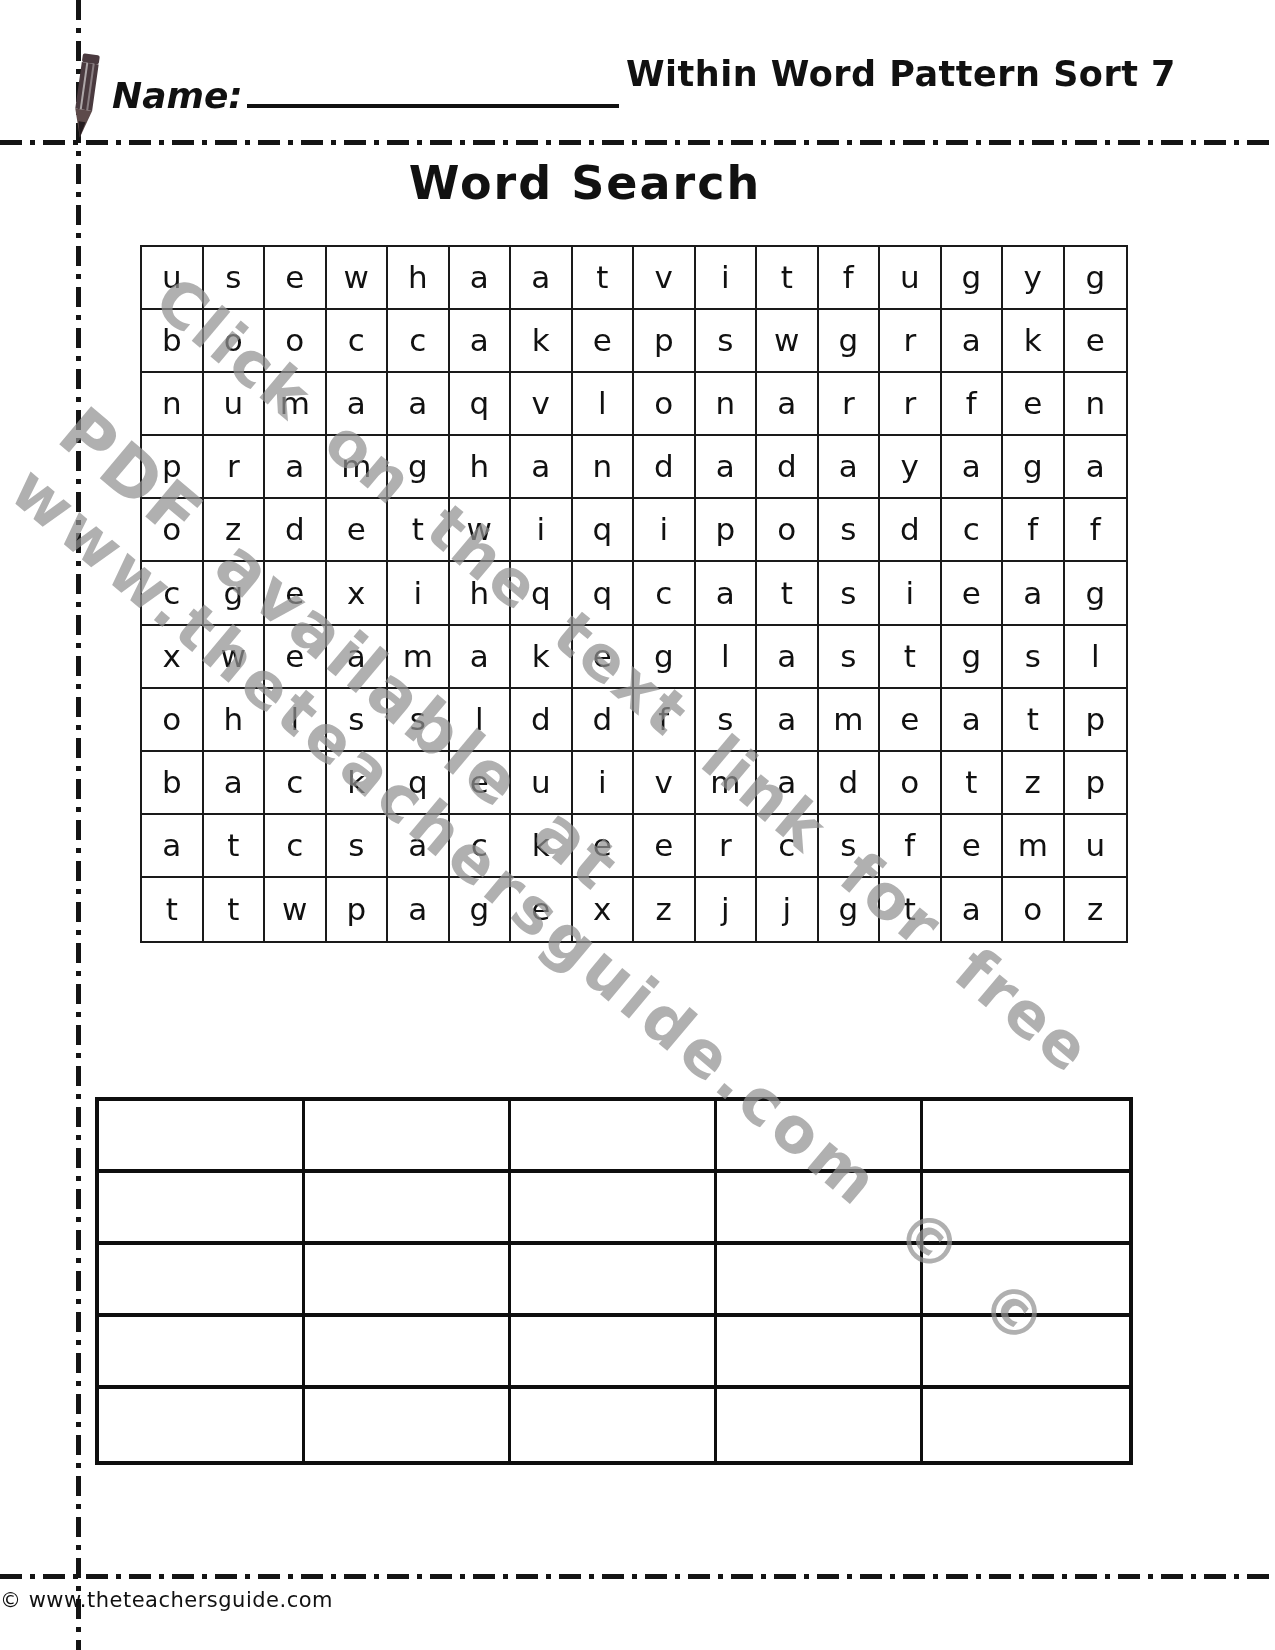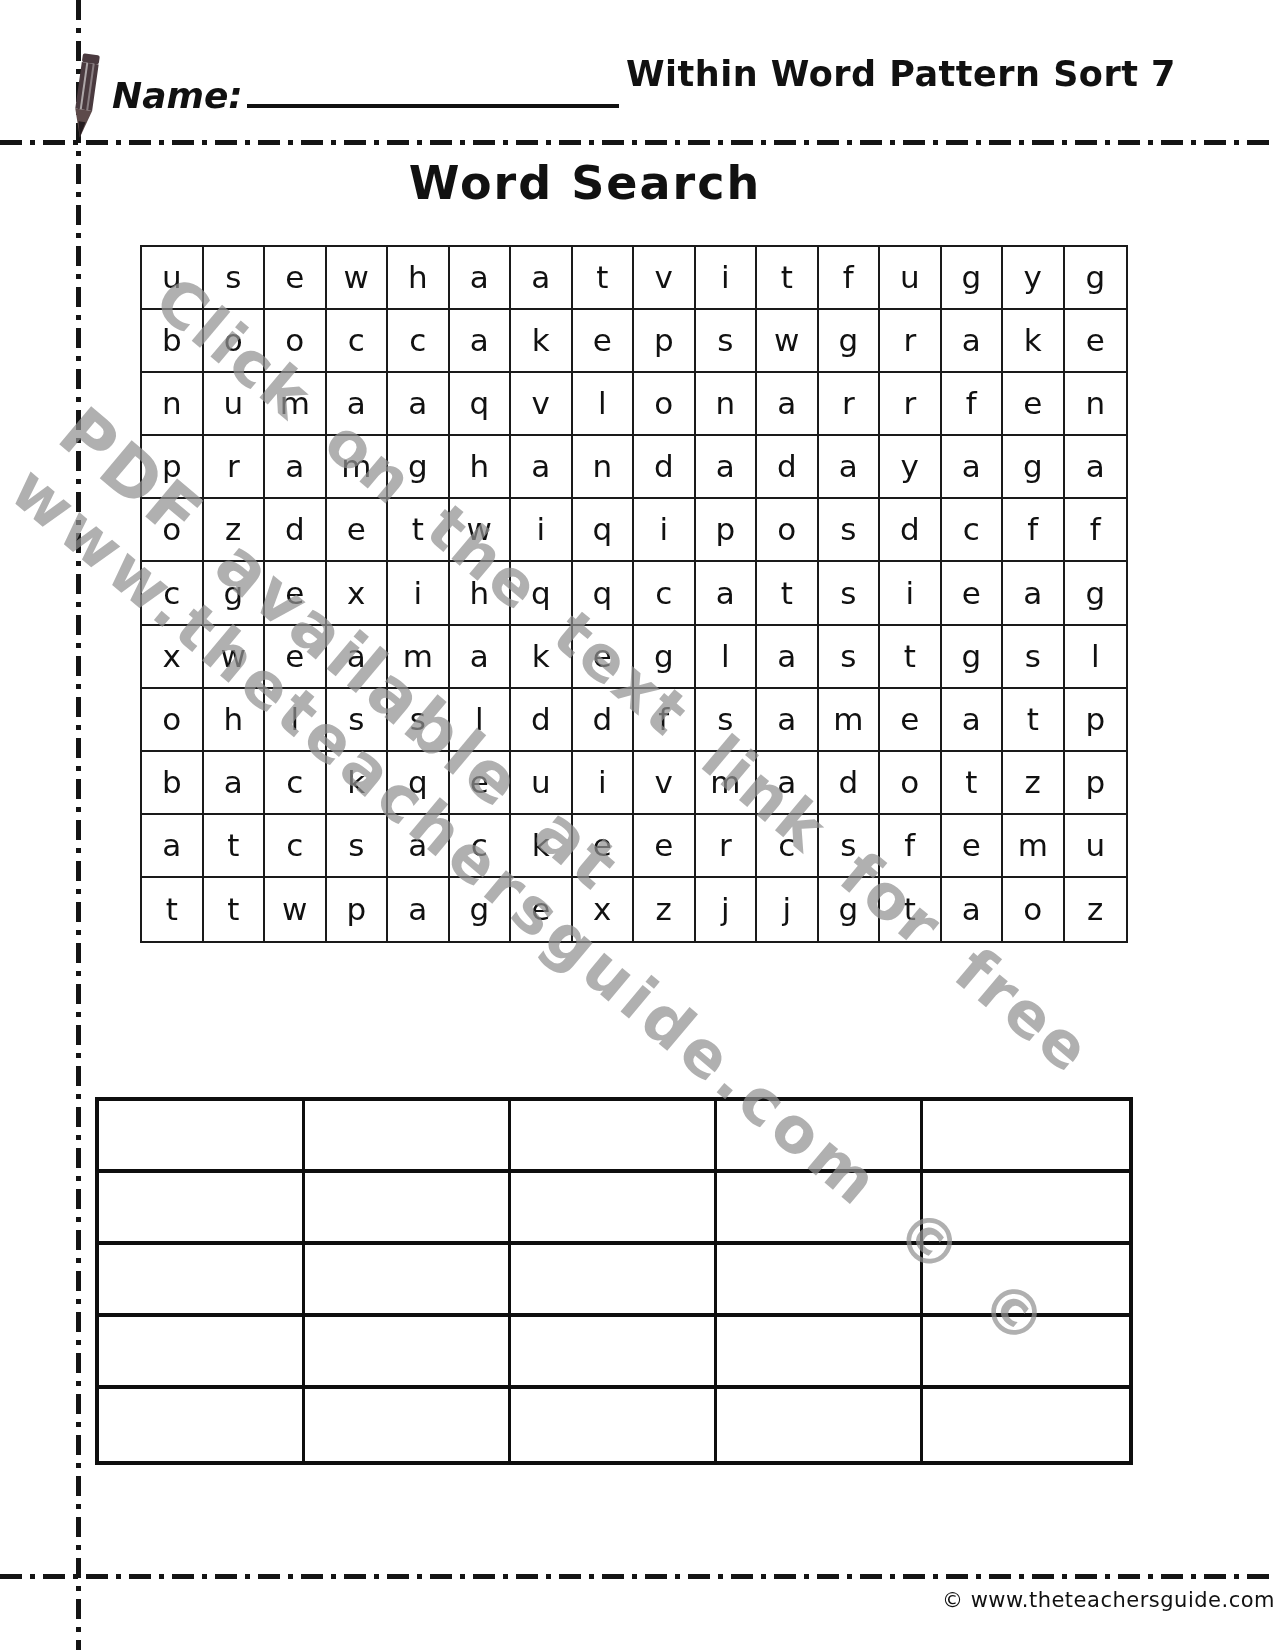--- a/index.html
+++ b/index.html
@@ -76,21 +76,21 @@
   }
   #answer-table .acell {
     border-right:3px solid #0e0e0e;
     border-bottom:4px solid #0e0e0e;
   }
   #answer-table .acell:nth-child(5n) { border-right:none; }
   #answer-table .acell:nth-child(n+21) { border-bottom:none; }
   
   #footer-text {
     position:absolute; top:1588px; left:0; width:1275px;
-    text-align:right; font-size:21px; letter-spacing:0.5px;
+    text-align:left; font-size:21px; letter-spacing:0.5px;
   }
   
   .wm {
     position:absolute; transform-origin:left top; transform:rotate(40deg);
     color:rgba(146,146,146,0.72);
     font-weight:600; white-space:nowrap;
     letter-spacing:3px; word-spacing:16px;
     pointer-events:none; z-index:5;
   }
   #wm-1 { left:188px; top:262px; font-size:62px; }

